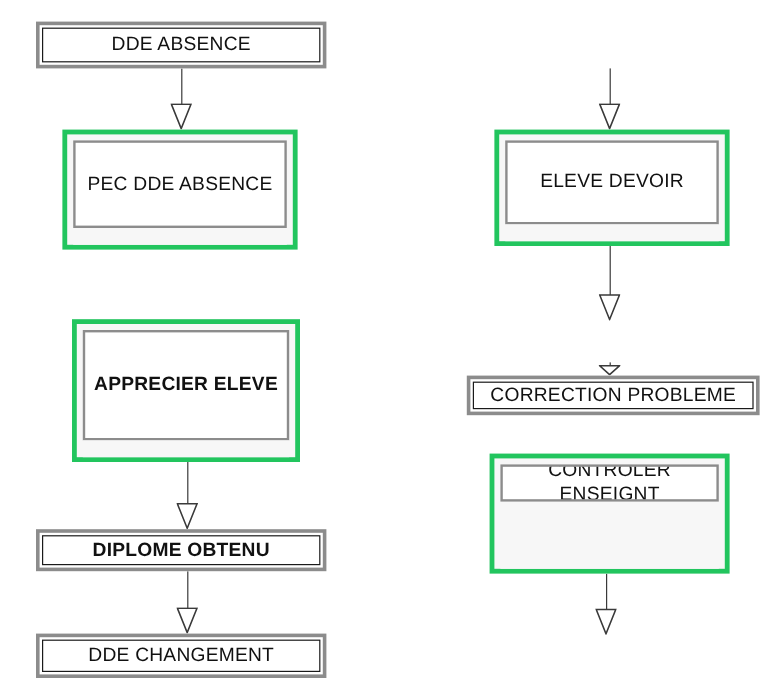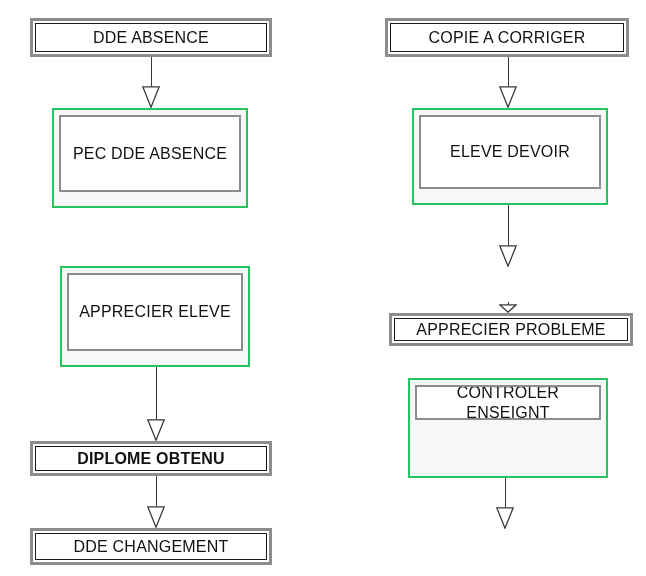--- a/index.html
+++ b/index.html
@@ -45,21 +45,21 @@
     letter-spacing: 0.2px;
     white-space: nowrap;
     line-height: 1.1;
   }
 
   
   .node-screen {
     position: absolute;
     box-sizing: border-box;
     background: #f7f7f7;
-    border: 2px solid #22c55e;
+    border: 4px solid #22c55e;
     padding: 5px 5px 0 5px;
     display: flex;
     flex-direction: column;
   }
   .node-screen > .screen-inner {
     box-sizing: border-box;
     flex: 1 1 auto;
     border: 2px solid #8c8c8c;
     background: #ffffff;
     display: flex;
@@ -141,50 +141,45 @@
       <div class="inner">
         <span class="label">DDE ABSENCE</span>
       </div>
     </div>
     <div class="node-screen" style="left: 52px; top: 108px; width: 196px; height: 100px;">
       <div class="screen-inner">
         <span class="label">PEC DDE ABSENCE</span>
       </div>
       <div class="screen-foot"></div>
     </div>
-    <div class="node-screen" style="left: 60px; top: 266px; width: 190px; height: 101px;">
+    <div class="node-screen" style="left: 60px; top: 266px; width: 190px; height: 119px; font-weight: bold;">
       <div class="screen-inner">
         <span class="label">APPRECIER ELEVE</span>
       </div>
       <div class="screen-foot"></div>
     </div>
     <div class="node-simple" style="left: 30px; top: 441px; width: 242px; height: 35px; font-weight: bold;">
       <div class="inner">
         <span class="label">DIPLOME OBTENU</span>
       </div>
     </div>
     <div class="node-simple" style="left: 30px; top: 528px; width: 242px; height: 37px;">
       <div class="inner">
         <span class="label">DDE CHANGEMENT</span>
       </div>
     </div>
-    <div class="node-simple" style="left: 385px; top: 18px; width: 244px; height: 39px;">
-      <div class="inner">
-        <span class="label">COPIE A CORRIGER</span>
-      </div>
-    </div>
     <div class="node-screen" style="left: 412px; top: 108px; width: 196px; height: 97px;">
       <div class="screen-inner">
         <span class="label">ELEVE DEVOIR</span>
       </div>
       <div class="screen-foot"></div>
     </div>
     <div class="node-simple" style="left: 389px; top: 313px; width: 244px; height: 33px;">
       <div class="inner">
-        <span class="label">APPRECIER PROBLEME</span>
+        <span class="label">CORRECTION PROBLEME</span>
       </div>
     </div>
     <div class="node-screen" style="left: 408px; top: 378px; width: 200px; height: 100px; gap: 42px;">
       <div class="screen-inner">
         <span class="label">CONTROLER
 ENSEIGNT</span>
       </div>
       <div class="screen-foot"></div>
     </div>
   </div>

